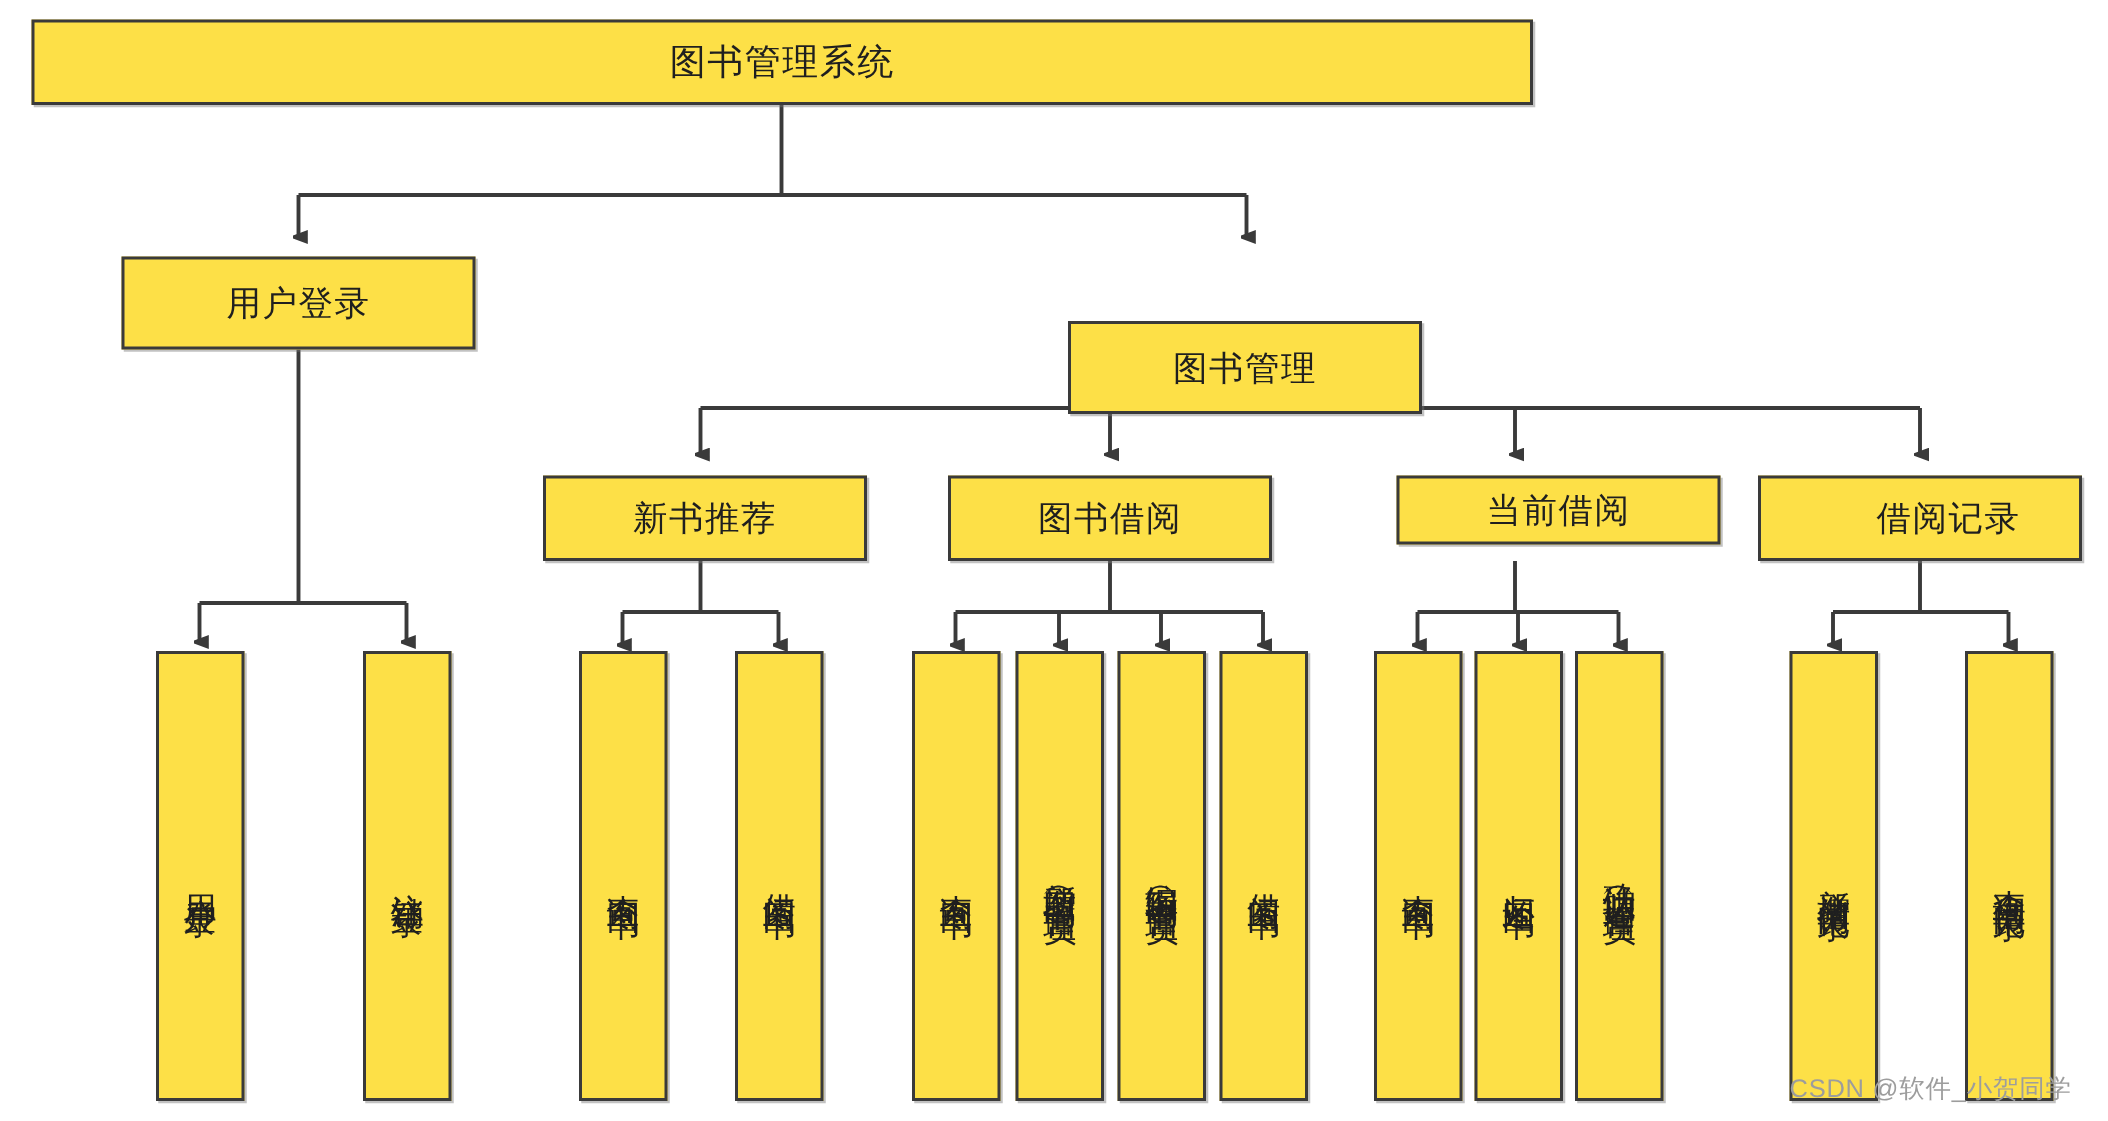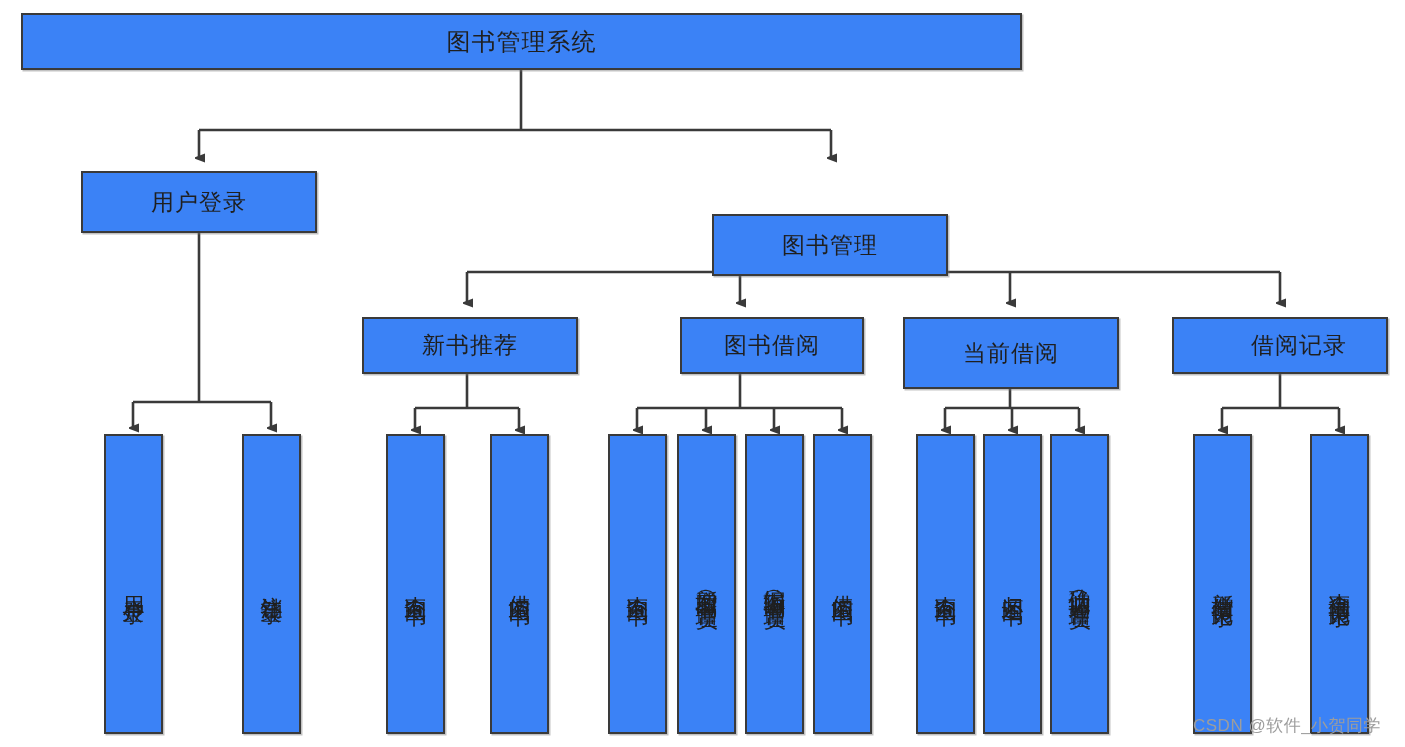--- a/index.html
+++ b/index.html
@@ -22,21 +22,21 @@
     left: 0;
     top: 0;
     width: 1405px;
     height: 747px;
     pointer-events: none;
   }
   .node {
     position: absolute;
     box-sizing: border-box;
     border: 2px solid #3a3a3a;
-    background: #3b82f6;
+    background: #fde047;
     display: flex;
     align-items: center;
     justify-content: center;
     color: #222222;
     box-shadow: 1.5px 1.5px 0 rgba(120,120,120,0.45);
   }
   .node .label {
     font-size: 23px;
     line-height: 1.15;
     letter-spacing: 1px;
@@ -121,24 +121,24 @@
   <div class="node" style="left:81px; top:171px; width:236px; height:62px;">
     <span class="label">用户登录</span>
   </div>
   <div class="node" style="left:712px; top:171px; width:236px; height:62px;margin-top:43px;">
     <span class="label">图书管理</span>
   </div>
 
   <div class="node" style="left:362px; top:317px; width:216px; height:57px;text-align:center;">
     <span class="label">新书推荐</span>
   </div>
-  <div class="node" style="left:632px; top:317px; width:184px; height:57px;margin-left:48px;">
+  <div class="node" style="left:632px; top:317px; width:216px; height:57px;">
     <span class="label">图书借阅</span>
   </div>
-  <div class="node" style="left:903px; top:317px; width:216px; height:72px;">
+  <div class="node" style="left:931px; top:317px; width:216px; height:46px;">
     <span class="label">当前借阅</span>
   </div>
   <div class="node" style="left:1172px; top:317px; width:216px; height:57px;padding-left:38px;">
     <span class="label">借阅记录</span>
   </div>
 
   <div class="node leaf" style="left:104px; top:434px; width:59px; height:300px;">
     <span class="label">用户登录</span>
   </div>
   <div class="node leaf" style="left:242px; top:434px; width:59px; height:300px;">

